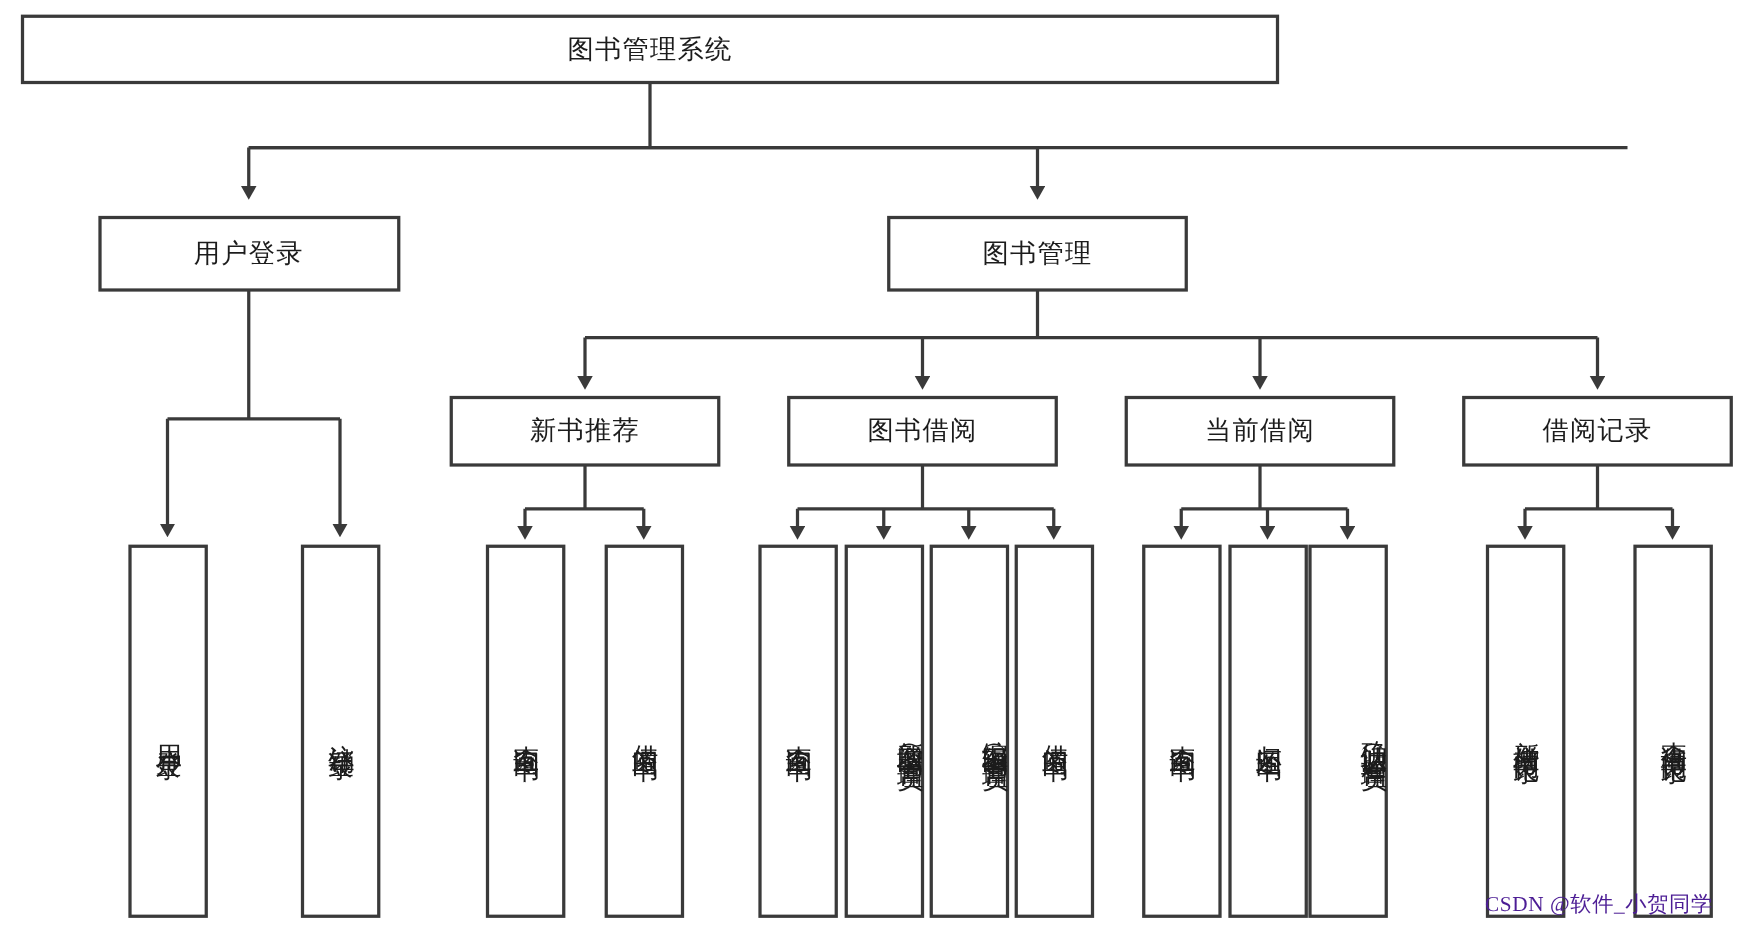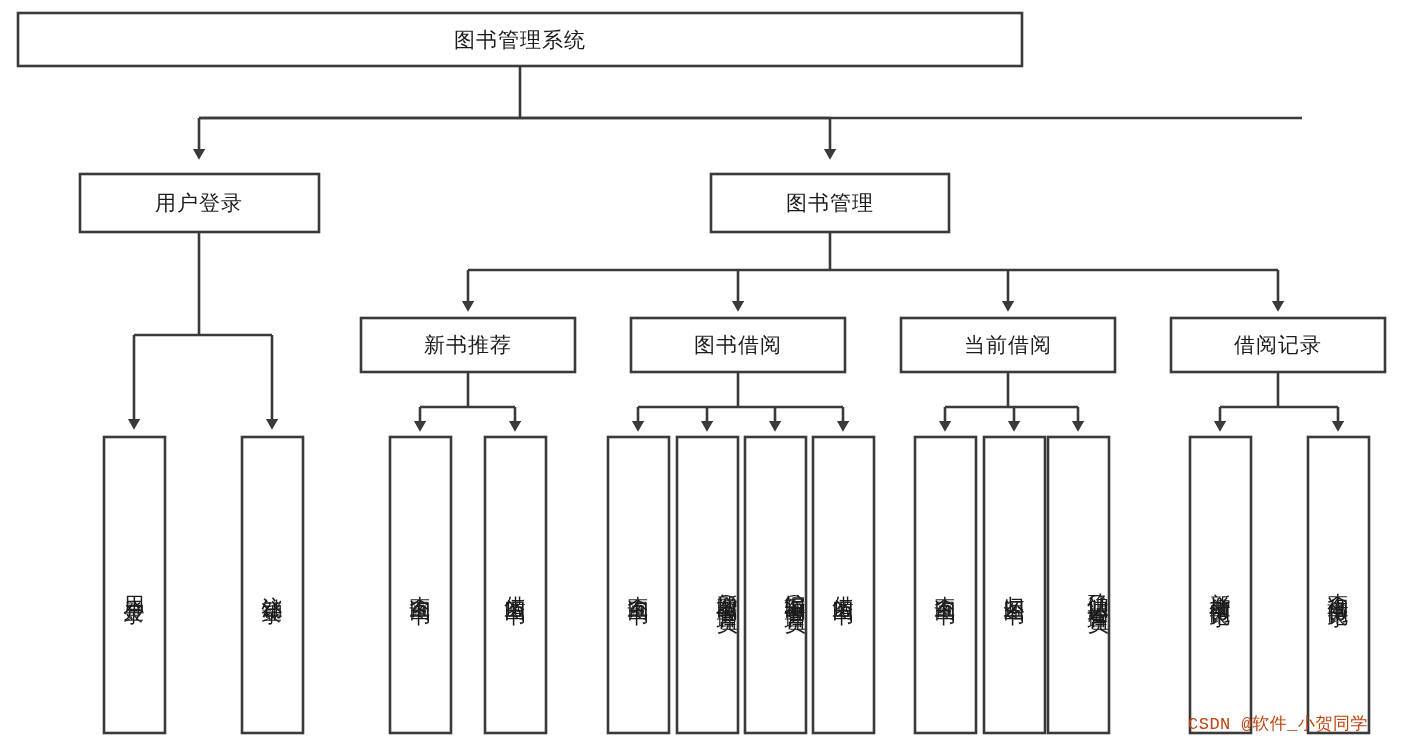--- a/index.html
+++ b/index.html
@@ -29,22 +29,22 @@
     display:flex;
     align-items:flex-start;
     justify-content:center;
     pointer-events:none;
   }
   .leaf-label.mid{align-items:center;}
   .connector{stroke:#3a3a3a;stroke-width:2.6;fill:none;stroke-linecap:butt;}
   .arrow-head{fill:#3a3a3a;}
   #watermark{
     position:absolute;left:1188px;top:712px;
-    font-family:Liberation Mono, monospace;
-    font-size:17px;color:#c2410c;white-space:nowrap;
+    font-family:Liberation Serif, serif;
+    font-size:17px;color:#4c1d95;white-space:nowrap;
     letter-spacing:0.5px;
   }
 </style>
 </head>
 <body>
 
 <svg id="diagram" viewBox="0 0 1405 747">
   <defs>
     <marker id="arrow" markerWidth="11" markerHeight="13" refX="1.2" refY="6.2" orient="auto" markerUnits="userSpaceOnUse">
       <path d="M0,0 L11,6.2 L0,12.4 Z" class="arrow-head"></path>

